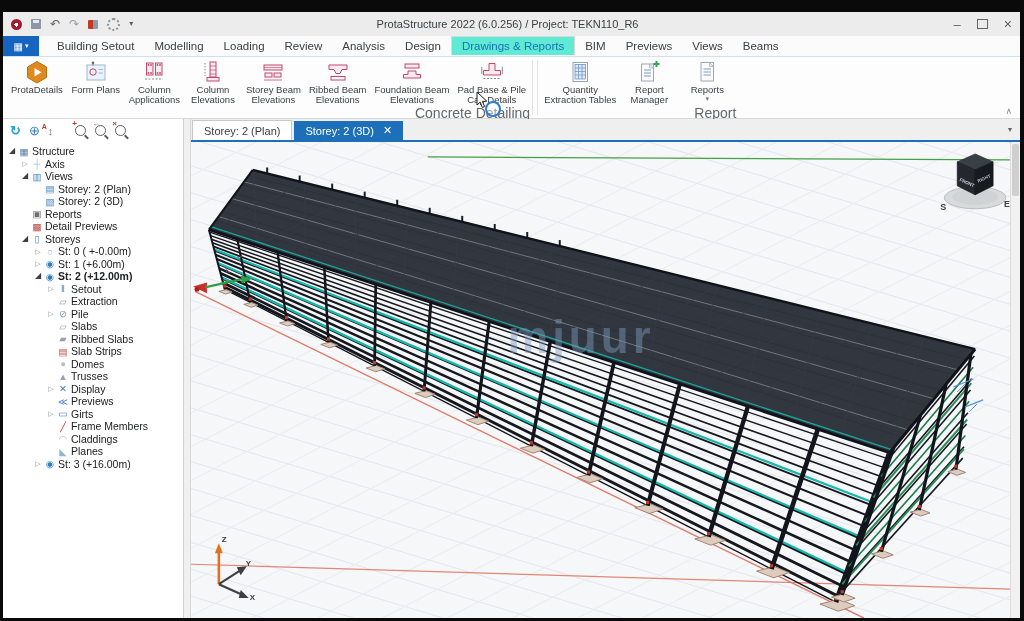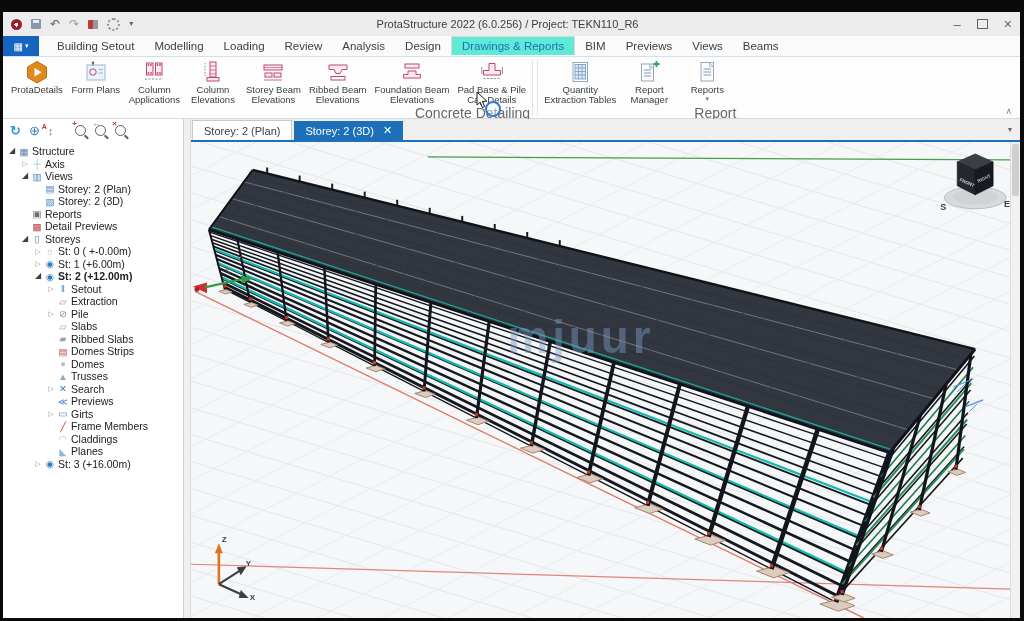--- a/index.html
+++ b/index.html
@@ -362,36 +362,36 @@
               <span class="tlabel">Slabs</span>
             </div>
             <div class="trow" style="padding-left: 39px;">
               <span class="arrow"></span>
               <span class="ticon" style="color: rgb(154, 160, 166);">▰</span>
               <span class="tlabel">Ribbed Slabs</span>
             </div>
             <div class="trow" style="padding-left: 39px;">
               <span class="arrow"></span>
               <span class="ticon" style="color: rgb(194, 85, 74);">▤</span>
-              <span class="tlabel">Domes Strips</span>
+              <span class="tlabel">Slab Strips</span>
             </div>
             <div class="trow" style="padding-left: 39px;">
               <span class="arrow"></span>
               <span class="ticon" style="color: rgb(185, 190, 195);">●</span>
               <span class="tlabel">Domes</span>
             </div>
             <div class="trow" style="padding-left: 39px;">
               <span class="arrow"></span>
               <span class="ticon" style="color: rgb(143, 168, 192);">▲</span>
               <span class="tlabel">Trusses</span>
             </div>
             <div class="trow" style="padding-left: 39px;">
               <span class="arrow">▷</span>
               <span class="ticon" style="color: rgb(63, 127, 191);">✕</span>
-              <span class="tlabel">Search</span>
+              <span class="tlabel">Display</span>
             </div>
             <div class="trow" style="padding-left: 39px;">
               <span class="arrow"></span>
               <span class="ticon" style="color: rgb(63, 127, 191);">≪</span>
               <span class="tlabel">Previews</span>
             </div>
             <div class="trow" style="padding-left: 39px;">
               <span class="arrow">▷</span>
               <span class="ticon" style="color: rgb(63, 127, 191);">▭</span>
               <span class="tlabel">Girts</span>

